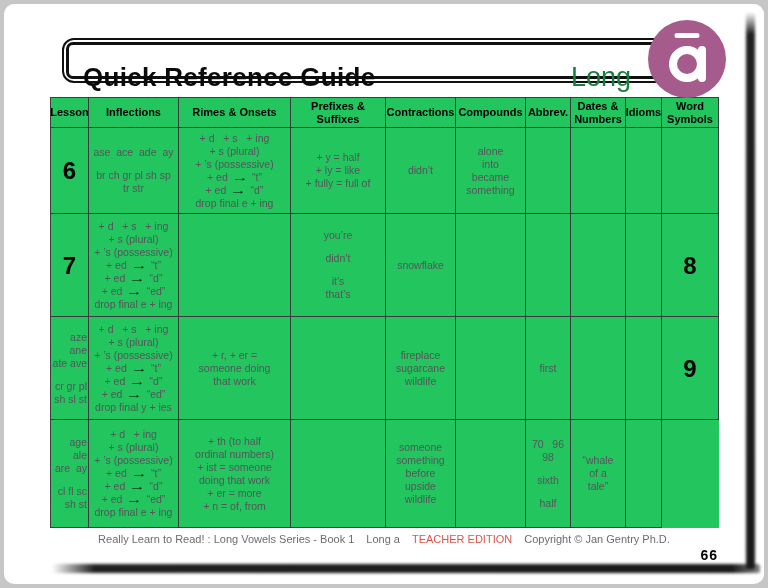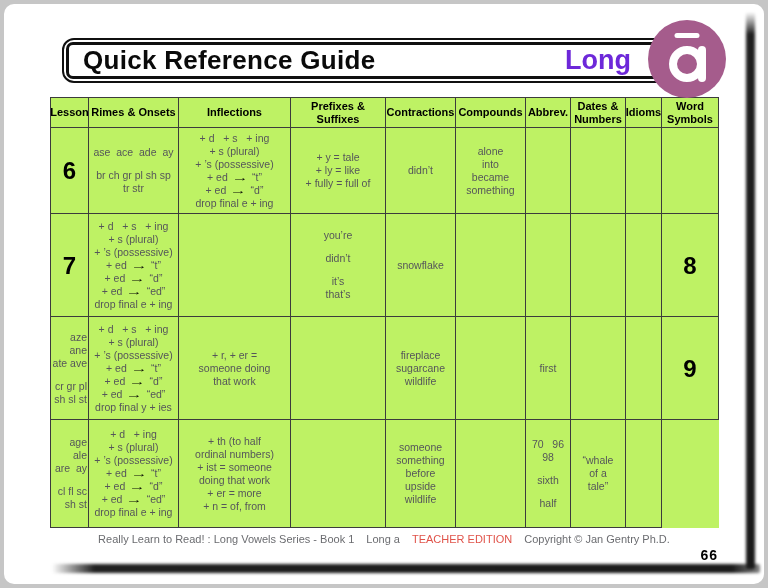--- a/index.html
+++ b/index.html
@@ -2,37 +2,37 @@
 <html><head>
 <meta charset="utf-8">
 <style>
   html,body{margin:0;padding:0;}
   body{width:768px;height:588px;font-family:"Liberation Sans","DejaVu Sans",sans-serif;}
   .stage{position:relative;width:768px;height:588px;background:#c6c6c6;overflow:hidden;}
   .page{position:absolute;inset:4px;background:#ffffff;border-radius:10px;}
 
   
   .title-box{position:absolute;left:58px;top:34px;width:650px;height:45px;border:2px solid #101010;border-radius:12px;padding:2px;box-sizing:border-box;background:#fff;z-index:2;}
-  .title-inner{width:100%;height:100%;border:3px solid #101010;border-radius:7px;box-sizing:border-box;display:flex;align-items:flex-end;justify-content:space-between;padding:17px 74px 0 14px;}
+  .title-inner{width:100%;height:100%;border:3px solid #101010;border-radius:7px;box-sizing:border-box;display:flex;align-items:flex-start;justify-content:space-between;padding:17px 74px 0 14px;}
   .title-text{font-size:26px;font-weight:bold;letter-spacing:.3px;color:#0a0a0a;}
-  .vowel-label{font-size:27px;font-weight:bold;color:#6d28d9;}
+  .vowel-label{font-size:27px;font-weight:normal;color:#15803d;}
 
   
   .vowel-circle{position:absolute;left:644px;top:16px;width:78px;height:78px;border-radius:50%;z-index:5;display:flex;align-items:center;justify-content:center;}
   .a-wrap{position:relative;width:36px;height:52px;}
   .macron{position:absolute;top:0;left:50%;transform:translateX(-50%);width:25px;height:5px;border-radius:3px;background:#fff;}
   .a-glyph{position:absolute;left:0;top:13px;width:36px;height:36px;}
   .a-ring{position:absolute;left:0;top:0;width:36px;height:36px;border:8px solid #fff;border-radius:50%;box-sizing:border-box;}
   .a-stem{position:absolute;right:-1px;top:0;width:8px;height:36px;background:#fff;border-radius:4px;}
 
   
   .table{position:absolute;left:46px;top:93px;width:668px;display:grid;
          grid-template-columns:38px 90px 112px 95px 70px 70px 45px 55px 36px 57px;
          grid-template-rows:30px 86px 103px 103px 108px;
-         border-top:1px solid #3c3c3c;border-left:1px solid #3c3c3c;background:#bef264;}
+         border-top:1px solid #3c3c3c;border-left:1px solid #3c3c3c;background:#22c55e;}
   .th{border-right:1px solid #3c3c3c;border-bottom:1px solid #3c3c3c;display:flex;align-items:center;justify-content:center;text-align:center;font-weight:bold;font-size:11px;color:#000;white-space:pre-line;line-height:1.12;padding:1px;box-sizing:border-box;}
   .td{border-right:1px solid #3c3c3c;border-bottom:1px solid #3c3c3c;display:flex;flex-direction:column;align-items:center;justify-content:center;text-align:right;font-size:10.5px;color:#55565a;padding:2px 1px;box-sizing:border-box;overflow:hidden;}
   .td.lesson{font-size:24px;font-weight:bold;color:#000;}
   .ln{line-height:13px;white-space:pre-wrap;}
   .gap{height:10px;}
   .arr{font-weight:bold;color:#000;display:inline-block;transform:scaleX(1.6);margin:0 4px;}
 
   
   .footer{position:absolute;left:46px;top:529px;width:668px;text-align:center;font-size:11px;color:#6b6c70;z-index:2;}
   .footer span{margin:10px 6px;}
@@ -62,22 +62,22 @@
         <div class="macron"></div>
         <div class="a-glyph">
           <div class="a-ring"></div>
           <div class="a-stem"></div>
         </div>
       </div>
     </div>
 
     <div class="table" id="qr-table">
         <div class="th">Lesson</div>
+        <div class="th">Inflections</div>
         <div class="th">Rimes &amp; Onsets</div>
-        <div class="th">Inflections</div>
         <div class="th">Prefixes &amp; Suffixes</div>
         <div class="th">Contractions</div>
         <div class="th">Compounds</div>
         <div class="th">Abbrev.</div>
         <div class="th">Dates &amp;
 Numbers</div>
         <div class="th">Idioms</div>
         <div class="th">Word
 Symbols</div>
         <div class="td lesson">
@@ -91,21 +91,21 @@
         </div>
         <div class="td">
           <div class="ln">+ d   + s   + ing</div>
           <div class="ln">+ s (plural)</div>
           <div class="ln">+ ’s (possessive)</div>
           <div class="ln">+ ed <span class="arr">→</span> “t”</div>
           <div class="ln">+ ed <span class="arr">→</span> “d”</div>
           <div class="ln">drop final e + ing</div>
         </div>
         <div class="td">
-          <div class="ln">+ y = tale</div>
+          <div class="ln">+ y = half</div>
           <div class="ln">+ ly = like</div>
           <div class="ln">+ fully = full of</div>
         </div>
         <div class="td">
           <div class="ln">didn’t</div>
         </div>
         <div class="td">
           <div class="ln">alone</div>
           <div class="ln">into</div>
           <div class="ln">became</div>

